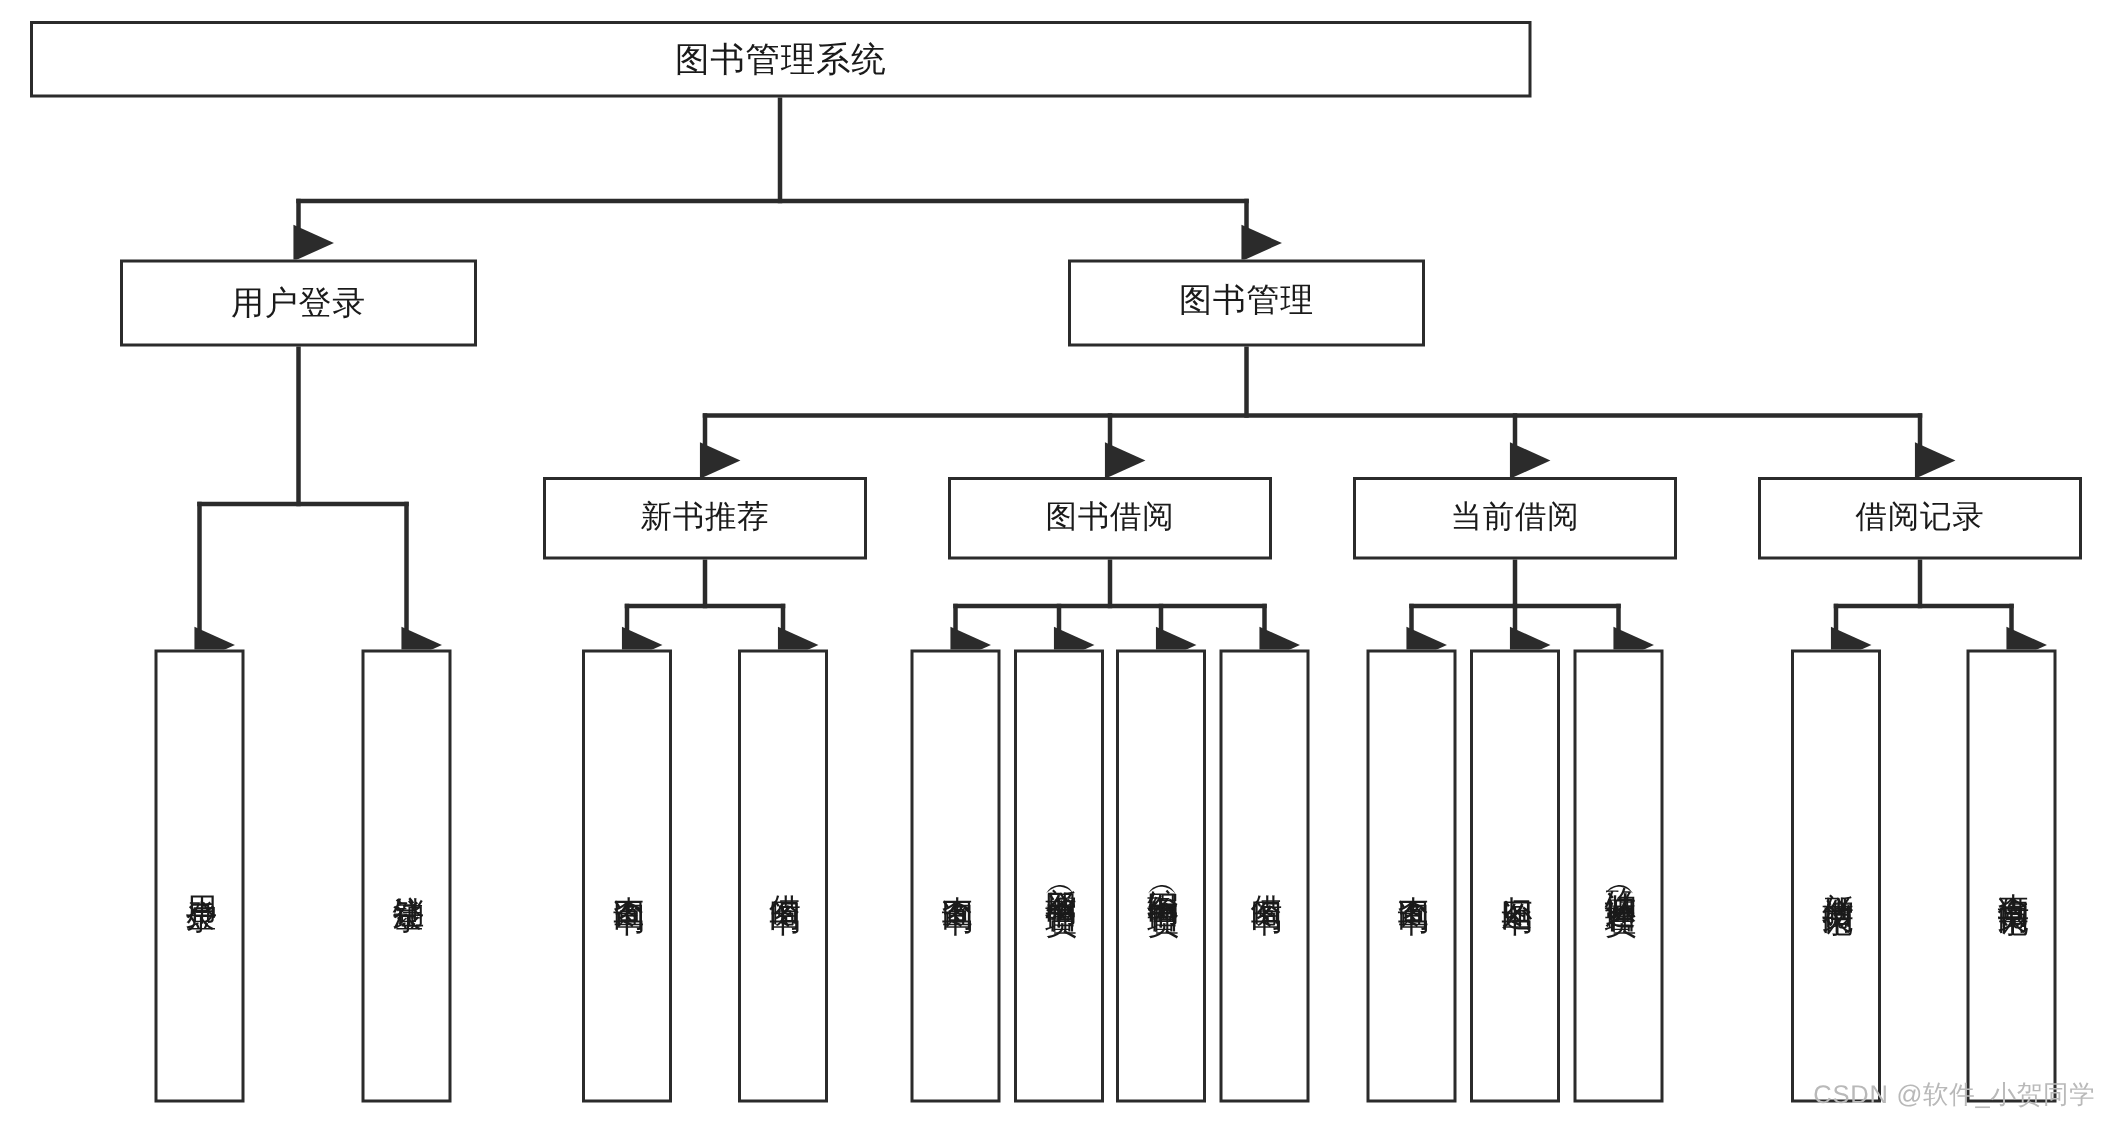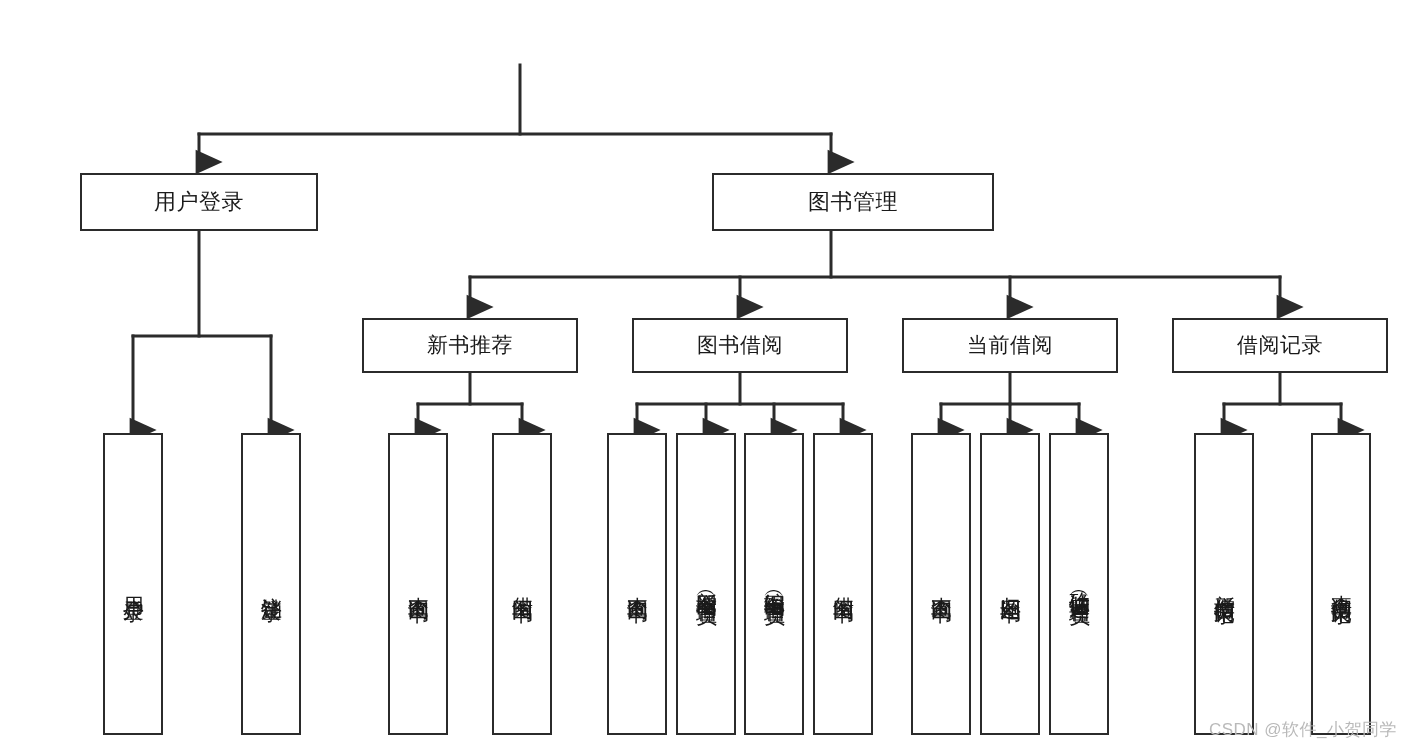--- a/index.html
+++ b/index.html
@@ -122,25 +122,28 @@
       <path d="M 1010 404 L 1010 430" marker-end="url(#arrow)"></path>
       <path d="M 1079 404 L 1079 430" marker-end="url(#arrow)"></path>
 
       <path d="M 1280 373 L 1280 404"></path>
       <path d="M 1224 404 L 1341 404"></path>
       <path d="M 1224 404 L 1224 430" marker-end="url(#arrow)"></path>
       <path d="M 1341 404 L 1341 430" marker-end="url(#arrow)"></path>
     </g>
   </svg>
 
+  <div class="node root" style="left:20px; top:14px; width:1001px; height:51px;">
+    <span>图书管理系统</span>
+  </div>
 
   <div class="node lvl2" style="left:80px; top:173px; width:238px; height:58px;">
     <span>用户登录</span>
   </div>
-  <div class="node lvl2" style="left:712px; top:173px; width:282px; height:58px;">
+  <div class="node lvl2" style="left:712px; top:173px; width:238px; height:58px;font-family:Liberation Mono, monospace;">
     <span>图书管理</span>
   </div>
 
   <div class="node lvl3" style="left:362px; top:318px; width:216px; height:55px;">
     <span>新书推荐</span>
   </div>
   <div class="node lvl3" style="left:902px; top:318px; width:216px; height:55px;">
     <span>当前借阅</span>
   </div>
   <div class="node lvl3" style="left:632px; top:318px; width:216px; height:55px;">

